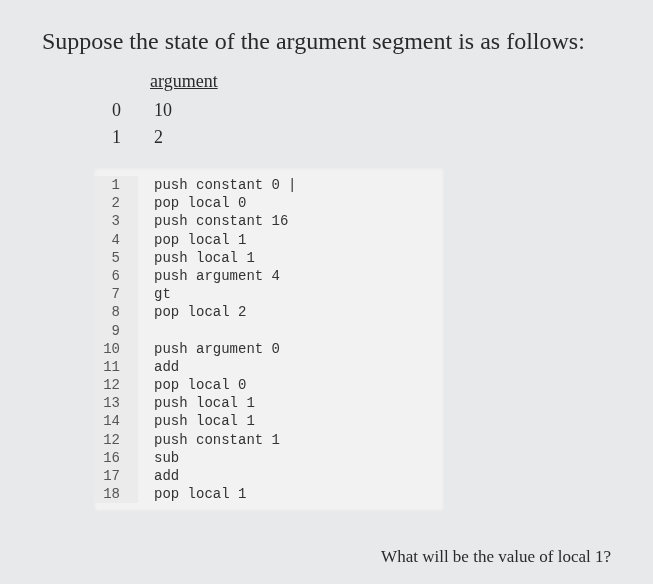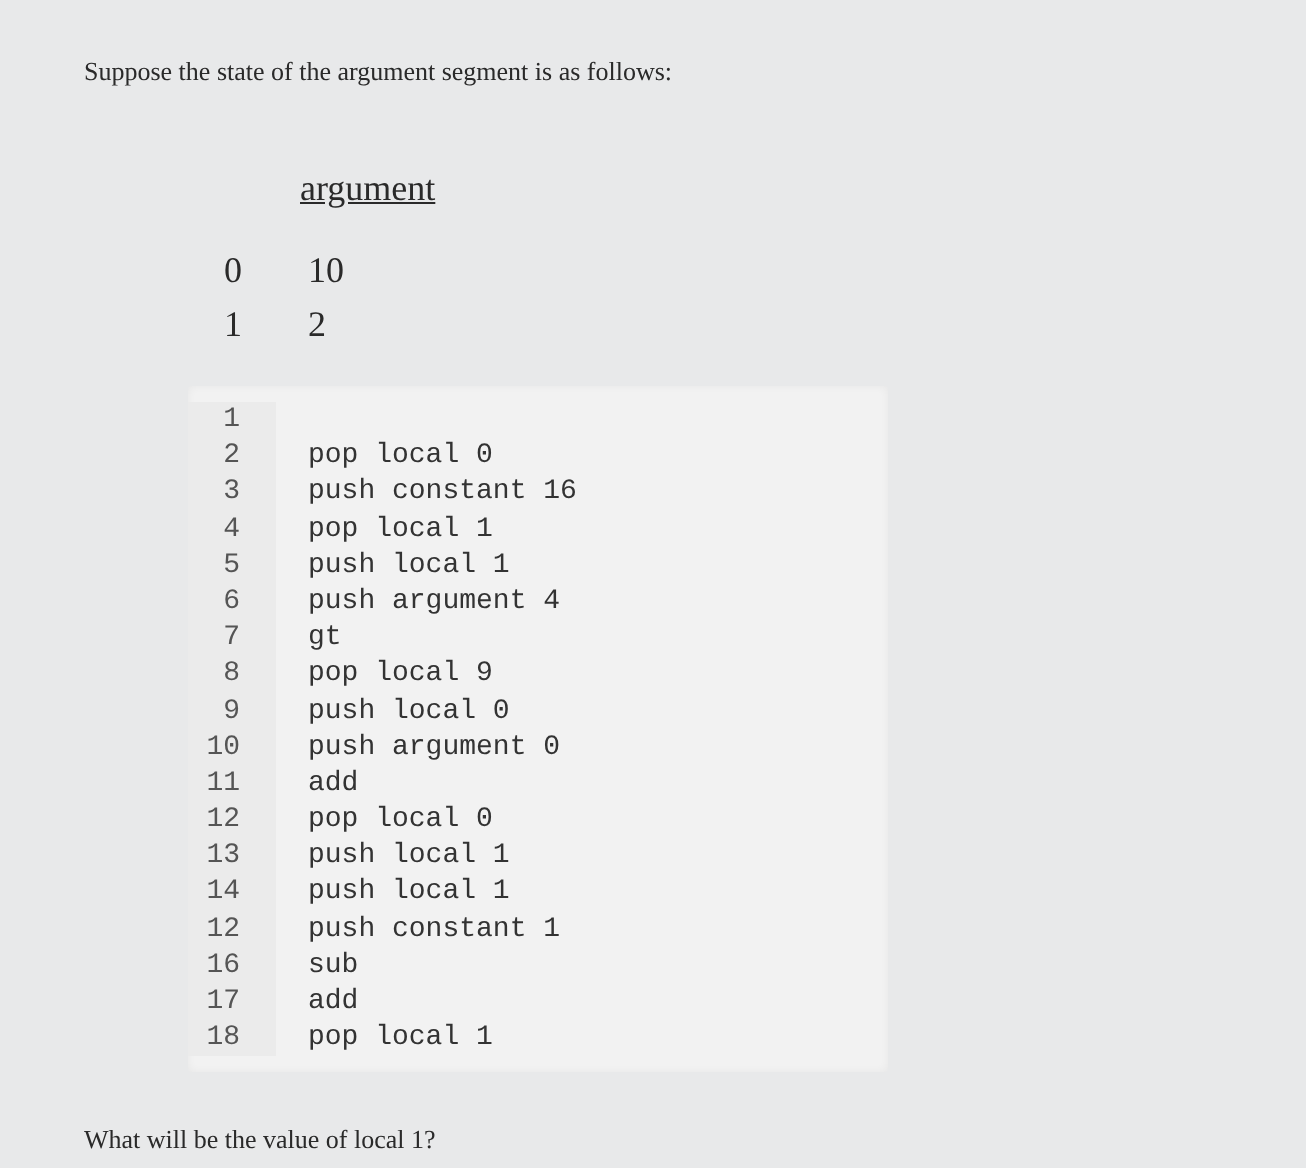--- a/index.html
+++ b/index.html
@@ -10,32 +10,32 @@
     body {
       width: 653px;
       height: 584px;
       background: #e8e9ea;
       font-family: Georgia, 'Times New Roman', serif;
       color: #2a2a2a;
       padding: 28px 42px;
       position: relative;
     }
     .prompt-text {
-      font-size: 13px;
-      margin-bottom: 40px;
+      font-size: 24px;
+      margin-bottom: 16px;
     }
     .argument-table {
       margin-left: 70px;
       margin-bottom: 20px;
     }
     .argument-header {
       font-size: 18px;
       text-decoration: underline;
       margin-left: 38px;
-      margin-bottom: 20px;
+      margin-bottom: 8px;
     }
     .argument-row {
       display: flex;
       gap: 28px;
       font-size: 18px;
       margin-bottom: 6px;
     }
     .arg-index {
       width: 14px;
     }
@@ -64,22 +64,23 @@
     }
     .line-content {
       padding-left: 16px;
       color: #333;
     }
     .cursor {
       color: #333;
       margin-left: 8px;
     }
     .question-text {
-      font-size: 13px;
-      margin-top: 26px;
+      font-size: 17px;
+      margin-top: 36px;
+      text-align: right;
     }
   </style>
 </head>
 <body>
 
 <div class="prompt-text">Suppose the state of the argument segment is as follows:</div>
 
 <div class="argument-table">
   <div class="argument-header">argument</div>
   <div class="argument-row">
@@ -88,20 +89,21 @@
   </div>
   <div class="argument-row">
     <span class="arg-index">1</span>
     <span class="arg-value">2</span>
   </div>
 </div>
 
 <div class="code-block" id="code-block">
     <div class="code-line">
       <span class="line-number">1</span>
+      <span class="line-content">push constant 0<span class="cursor">|</span></span>
     </div>
     <div class="code-line">
       <span class="line-number">2</span>
       <span class="line-content">pop local 0</span>
     </div>
     <div class="code-line">
       <span class="line-number">3</span>
       <span class="line-content">push constant 16</span>
     </div>
     <div class="code-line">
@@ -115,25 +117,24 @@
     <div class="code-line">
       <span class="line-number">6</span>
       <span class="line-content">push argument 4</span>
     </div>
     <div class="code-line">
       <span class="line-number">7</span>
       <span class="line-content">gt</span>
     </div>
     <div class="code-line">
       <span class="line-number">8</span>
-      <span class="line-content">pop local 9</span>
+      <span class="line-content">pop local 2</span>
     </div>
     <div class="code-line">
       <span class="line-number">9</span>
-      <span class="line-content">push local 0</span>
     </div>
     <div class="code-line">
       <span class="line-number">10</span>
       <span class="line-content">push argument 0</span>
     </div>
     <div class="code-line">
       <span class="line-number">11</span>
       <span class="line-content">add</span>
     </div>
     <div class="code-line">

